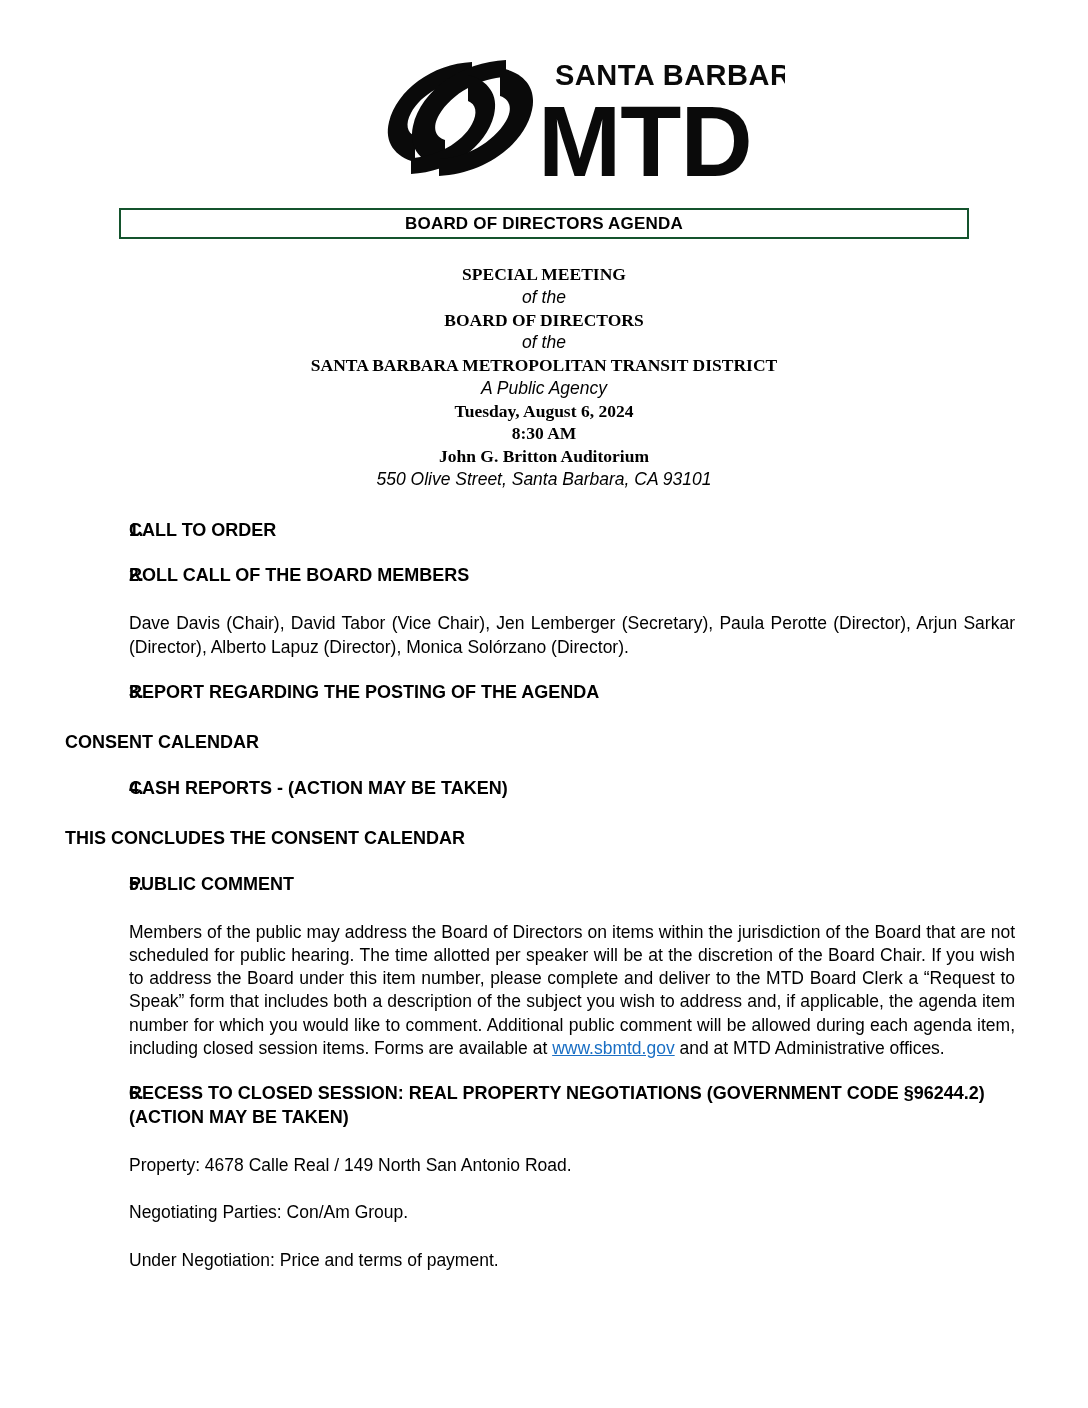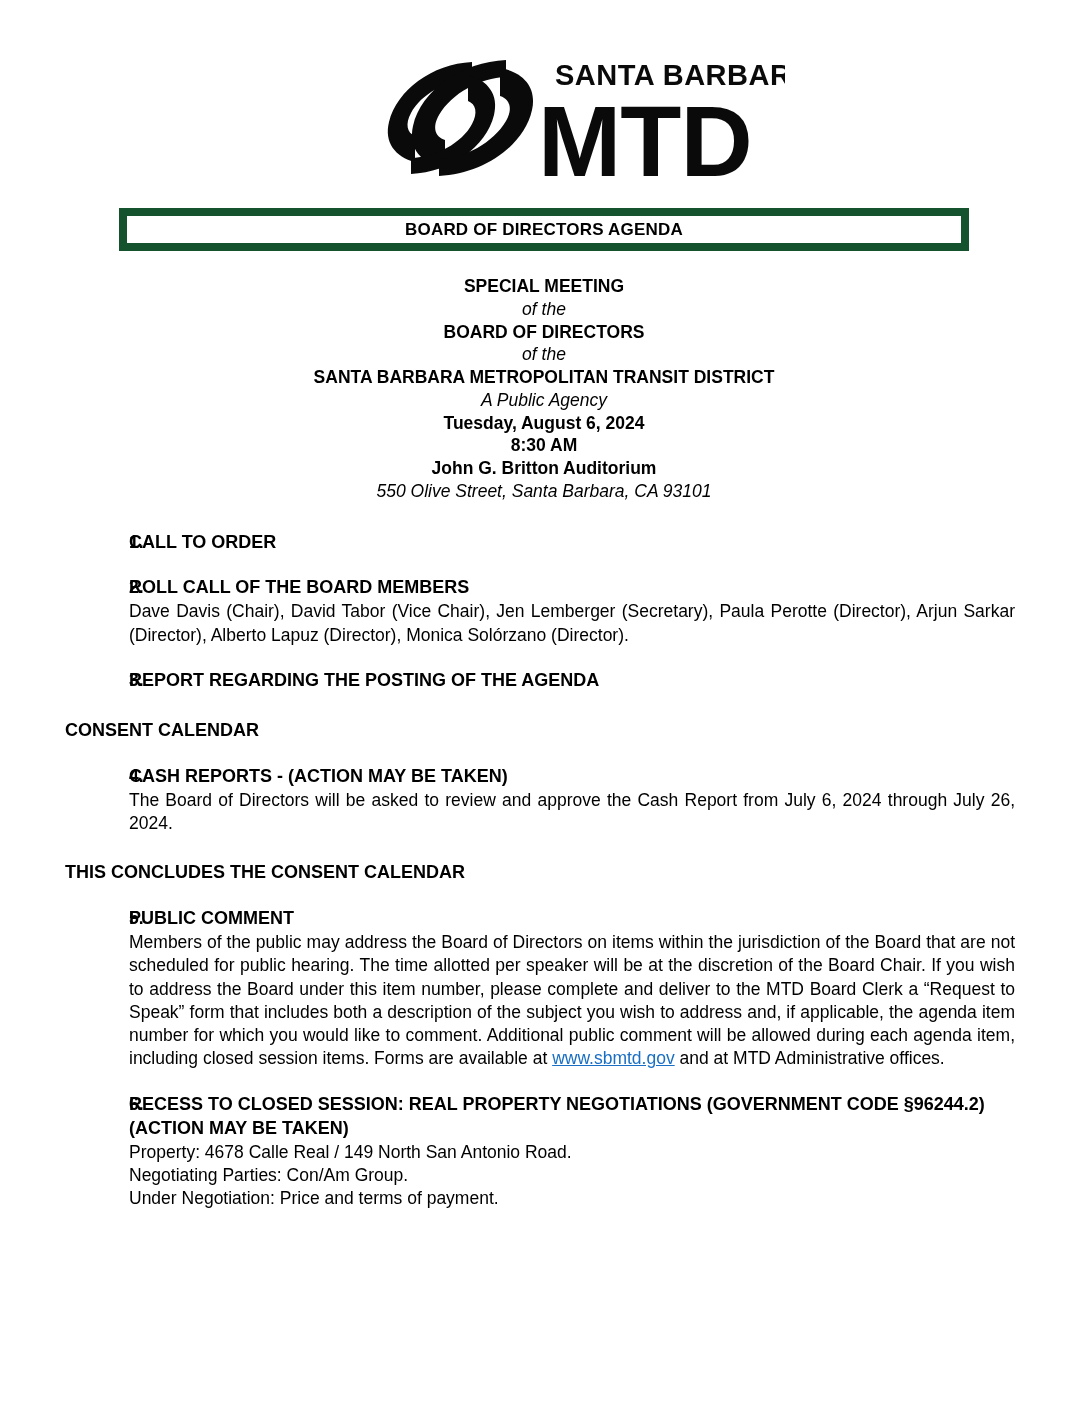--- a/index.html
+++ b/index.html
@@ -36,21 +36,21 @@
     top: 50px;
     width: 410px;
     height: 130px;
   }
   .logo-svg { display: block; }
 
   
   .title-box {
     position: relative;
     margin: 28px 54px 0 54px;
-    border: 8px solid #14532d;
+    border: 2px solid #14532d;
     height: 27px;
     background: #ffffff;
     display: flex;
     align-items: center;
     justify-content: center;
   }
   .title-box .title-text {
     font-size: 17px;
     font-weight: bold;
     letter-spacing: 0.2px;
@@ -58,21 +58,21 @@
     text-align: center;
   }
 
   
   .meeting-header {
     margin-top: 24px;
     text-align: center;
     line-height: 1.30;
   }
   .meeting-header div { font-size: 17.5px; }
-  .meeting-header .b { font-weight: bold; }
+  .meeting-header .b { font-weight: bold; font-family: Liberation Serif, serif; }
   .meeting-header .n { font-weight: normal; font-style: italic; }
 
   
   .agenda {
     margin-top: 28px;
   }
   .item {
     display: flex;
     align-items: flex-start;
     margin-top: 22px;
@@ -95,20 +95,21 @@
     font-size: 18px;
     font-weight: bold;
     line-height: 1.33;
   }
   .item-text {
     font-size: 17.5px;
     font-weight: normal;
     line-height: 1.33;
     text-align: justify;
     text-justify: inter-word;
+    margin-top: 24px;
   }
   .item-text.nowrapjust { text-align: left; }
   .section-head {
     font-size: 18px;
     font-weight: bold;
     line-height: 1.33;
     margin-top: 26px;
   }
   a.doclink {
     color: #1a6fc4;
@@ -178,21 +179,20 @@
         <div class="item-title">REPORT REGARDING THE POSTING OF THE AGENDA</div>
       </div>
     </div>
 
     <div class="section-head">CONSENT CALENDAR</div>
 
     <div class="item">
       <div class="item-num">4.</div>
       <div class="item-body">
         <div class="item-title">CASH REPORTS - (ACTION MAY BE TAKEN)</div>
-        <div class="item-text">The Board of Directors will be asked to review and approve the Cash Report from July 6, 2024 through July 26, 2024.</div>
       </div>
     </div>
 
     <div class="section-head">THIS CONCLUDES THE CONSENT CALENDAR</div>
 
     <div class="item">
       <div class="item-num">5.</div>
       <div class="item-body">
         <div class="item-title">PUBLIC COMMENT</div>
         <div class="item-text"><span>Members of the public may address the Board of Directors on items within the jurisdiction of the Board that are not scheduled for public hearing.  The time allotted per speaker will be at the discretion of the Board Chair.  If you wish to address the Board under this item number, please complete and deliver to the MTD Board Clerk a “Request to Speak” form that includes both a description of the subject you wish to address and, if applicable, the agenda item number for which you would like to comment.  Additional public comment will be allowed during each agenda item, including closed session items.  Forms are available at </span><a class="doclink" href="#">www.sbmtd.gov</a><span> and at MTD Administrative offices.</span></div>

